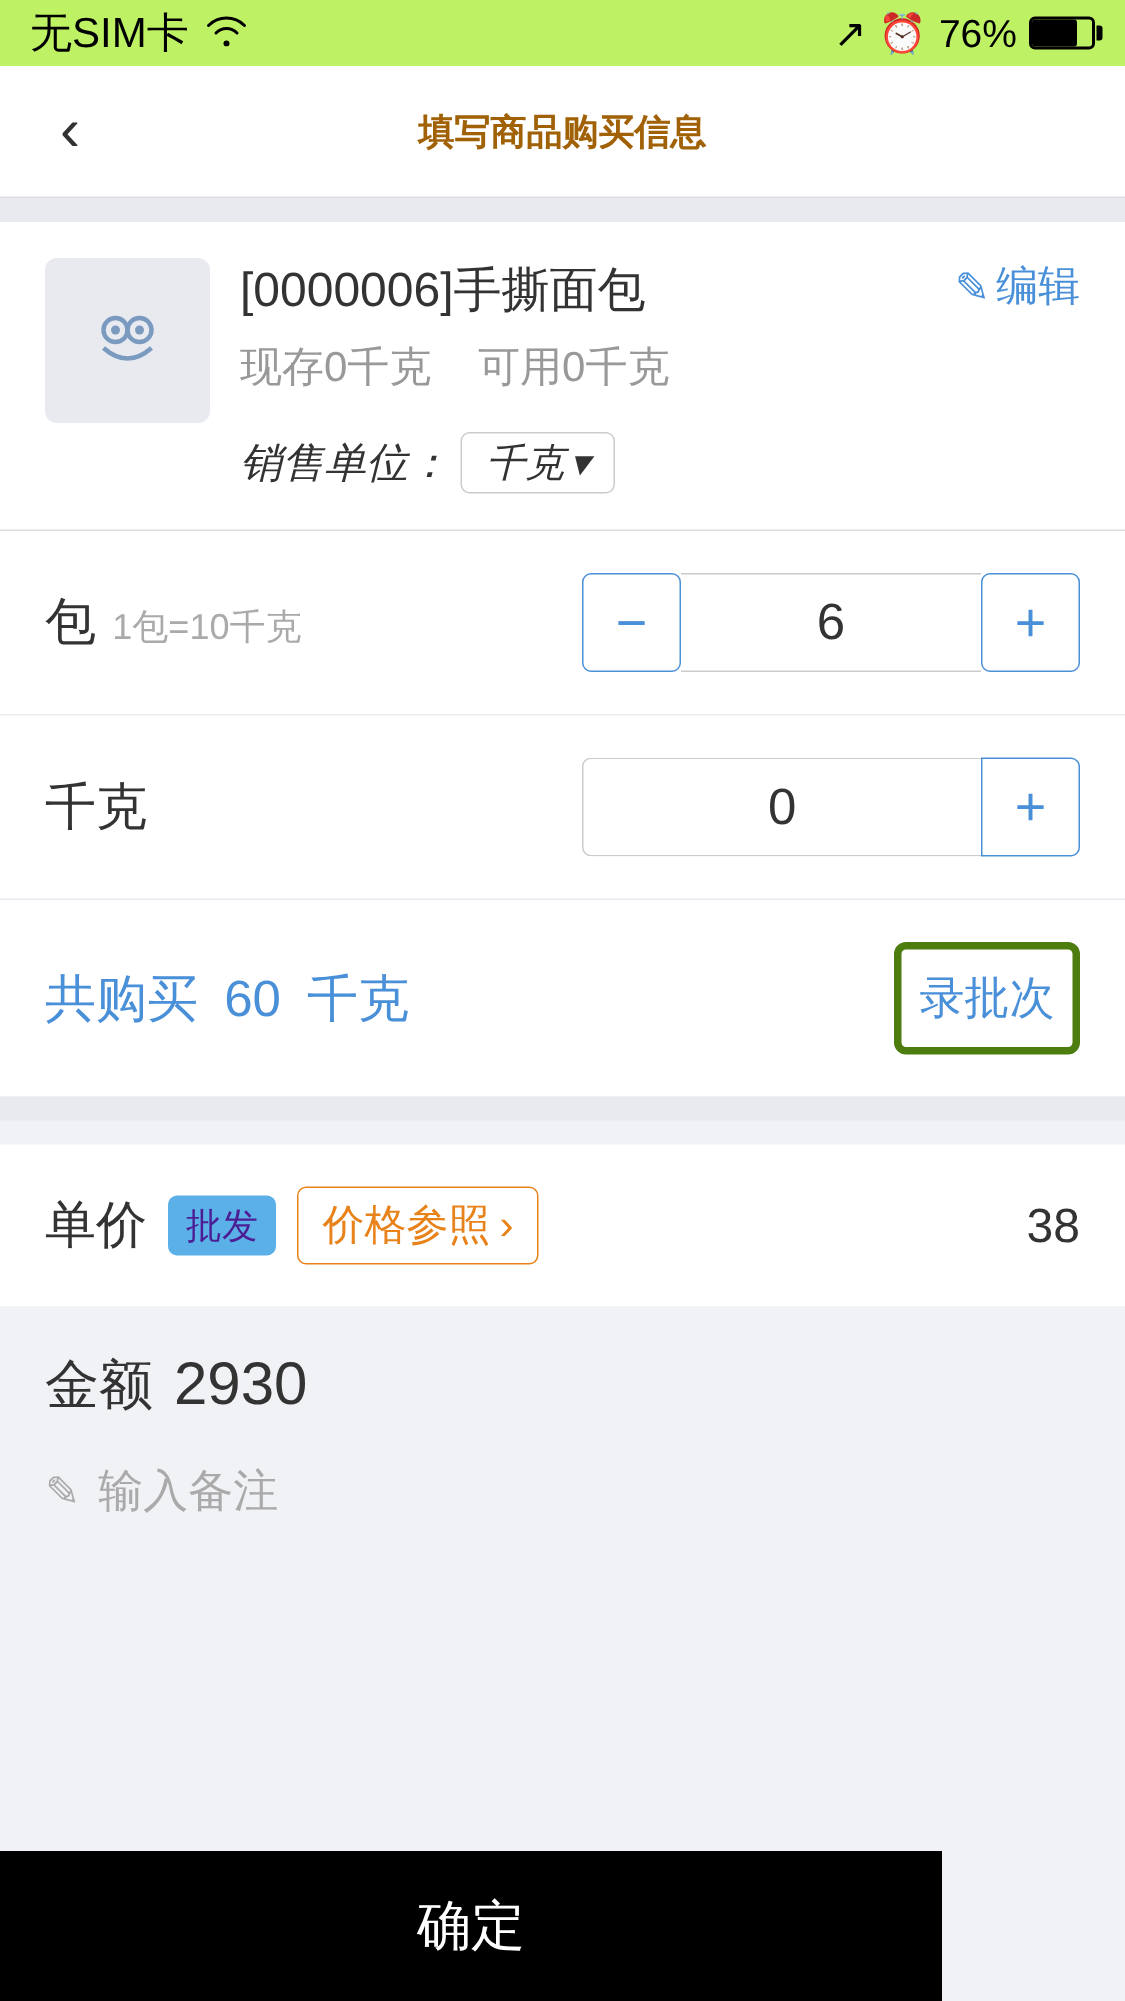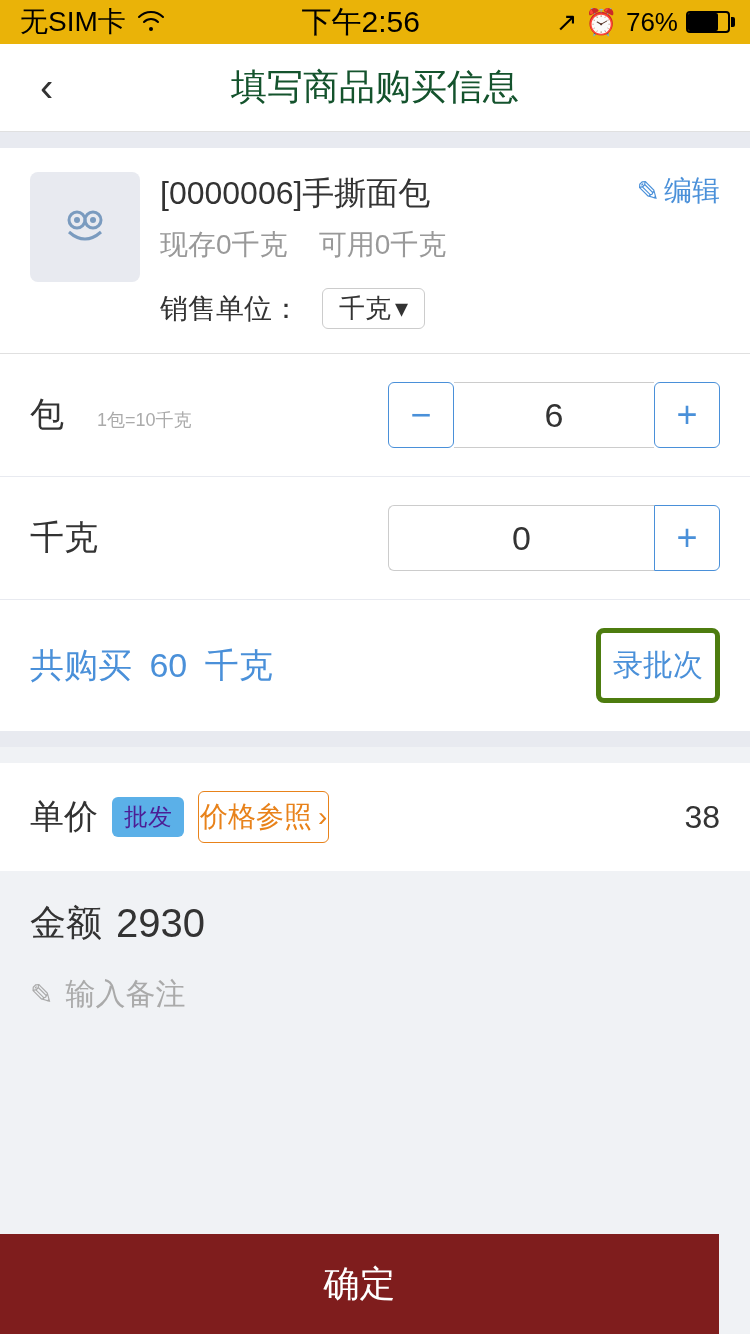--- a/index.html
+++ b/index.html
@@ -9,21 +9,21 @@
       min-height: 1334px;
       font-family: -apple-system, 'PingFang SC', 'Helvetica Neue', sans-serif;
       background: #f0f2f5;
       font-size: 32px;
       color: #333;
     }
 
     
     .status-bar {
       height: 44px;
-      background: #eab308;
+      background: #bef264;
       display: flex;
       align-items: center;
       justify-content: space-between;
       padding: 0 20px;
       font-size: 28px;
       color: #000;
     }
     .status-left { display: flex; align-items: center; gap: 10px; }
     .status-center { font-size: 30px; font-weight: 500; }
     .status-right { display: flex; align-items: center; gap: 8px; font-size: 26px; }
@@ -54,23 +54,23 @@
     .nav-back {
       font-size: 40px;
       color: #333;
       cursor: pointer;
       padding: 10px;
     }
     .nav-title {
       position: absolute;
       left: 50%;
       transform: translateX(-50%);
-      font-size: 36px;
-      font-weight: 400;
-      color: #14532d;
+      font-size: 24px;
+      font-weight: 700;
+      color: #a16207;
     }
 
     
     .divider-line {
       height: 16px;
       background: #e8eaf0;
     }
 
     
     .product-card {
@@ -89,21 +89,21 @@
       display: flex;
       align-items: center;
       justify-content: center;
       flex-shrink: 0;
       color: #7a9bbf;
       font-size: 36px;
     }
     .product-info { flex: 1; }
     .product-name { font-size: 32px; color: #333; font-weight: 500; margin-bottom: 10px; }
     .product-stock { font-size: 28px; color: #999; margin-bottom: 24px; }
-    .product-unit { display: flex; align-items: center; gap: 22px; font-size: 28px; color: #333; }
+    .product-unit { display: flex; align-items: center; gap: 7px; font-size: 28px; color: #333; font-style: italic; }
     .unit-badge {
       border: 1px solid #ccc;
       border-radius: 6px;
       padding: 2px 16px;
       font-size: 26px;
       color: #333;
       display: flex; align-items: center; gap: 4px;
     }
     .edit-btn {
       color: #4a90d9;
@@ -123,23 +123,23 @@
     .qty-row {
       display: flex;
       align-items: center;
       justify-content: space-between;
     }
     .qty-label {
       font-size: 34px;
       color: #333;
     }
     .qty-hint {
-      font-size: 18px;
+      font-size: 24px;
       color: #aaa;
-      margin-left: 24px;
+      margin-left: 2px;
     }
     .qty-controls {
       display: flex;
       align-items: center;
       gap: 0;
     }
     .qty-btn {
       width: 66px;
       height: 66px;
       border: 1px solid #4a90d9;
@@ -239,21 +239,21 @@
     .price-type-badge {
       background: #5bb0e8;
       color: #4c1d95;
       font-size: 24px;
       border-radius: 6px;
       padding: 4px 12px;
     }
     .price-ref-btn {
       border: 1.5px solid #e8821a;
       border-radius: 6px;
-      padding: 6px 1px;
+      padding: 6px 16px;
       font-size: 28px;
       color: #e8821a;
       background: #fff;
       display: flex; align-items: center; gap: 6px;
       cursor: pointer;
     }
     .price-value { font-size: 32px; color: #333; font-weight: 400; }
 
     
     .amount-section {
@@ -272,23 +272,23 @@
 
     
     .gray-area {
       flex: 1;
       background: #f0f2f5;
       min-height: 300px;
     }
 
     
     .confirm-btn {
-      width: 719px;
+      width: 628px;
       height: 100px;
-      background: #7f1d1d;
+      background: #000000;
       color: #fff;
       font-size: 36px;
       display: flex;
       align-items: center;
       justify-content: center;
       cursor: pointer;
       position: fixed;
       bottom: 0;
       left: 0;
     }
@@ -300,21 +300,20 @@
   <div class="status-left">
     <span>无SIM卡</span>
     <span>
       <svg width="30" height="22" viewBox="0 0 30 22" fill="none">
         <path d="M15 18a2 2 0 1 1 0 4 2 2 0 0 1 0-4z" fill="#000"></path>
         <path d="M8 13c1.8-1.8 4.3-3 7-3s5.2 1.2 7 3" stroke="#000" stroke-width="2" fill="none" stroke-linecap="round"></path>
         <path d="M3 8c3.3-3.3 7.8-5 12-5s8.7 1.7 12 5" stroke="#000" stroke-width="2" fill="none" stroke-linecap="round"></path>
       </svg>
     </span>
   </div>
-  <div class="status-center">下午2:56</div>
   <div class="status-right">
     <span>↗</span>
     <span>⏰</span>
     <span>76%</span>
     <span class="battery-icon">
       <span class="battery-fill"></span>
     </span>
   </div>
 </div>
 

